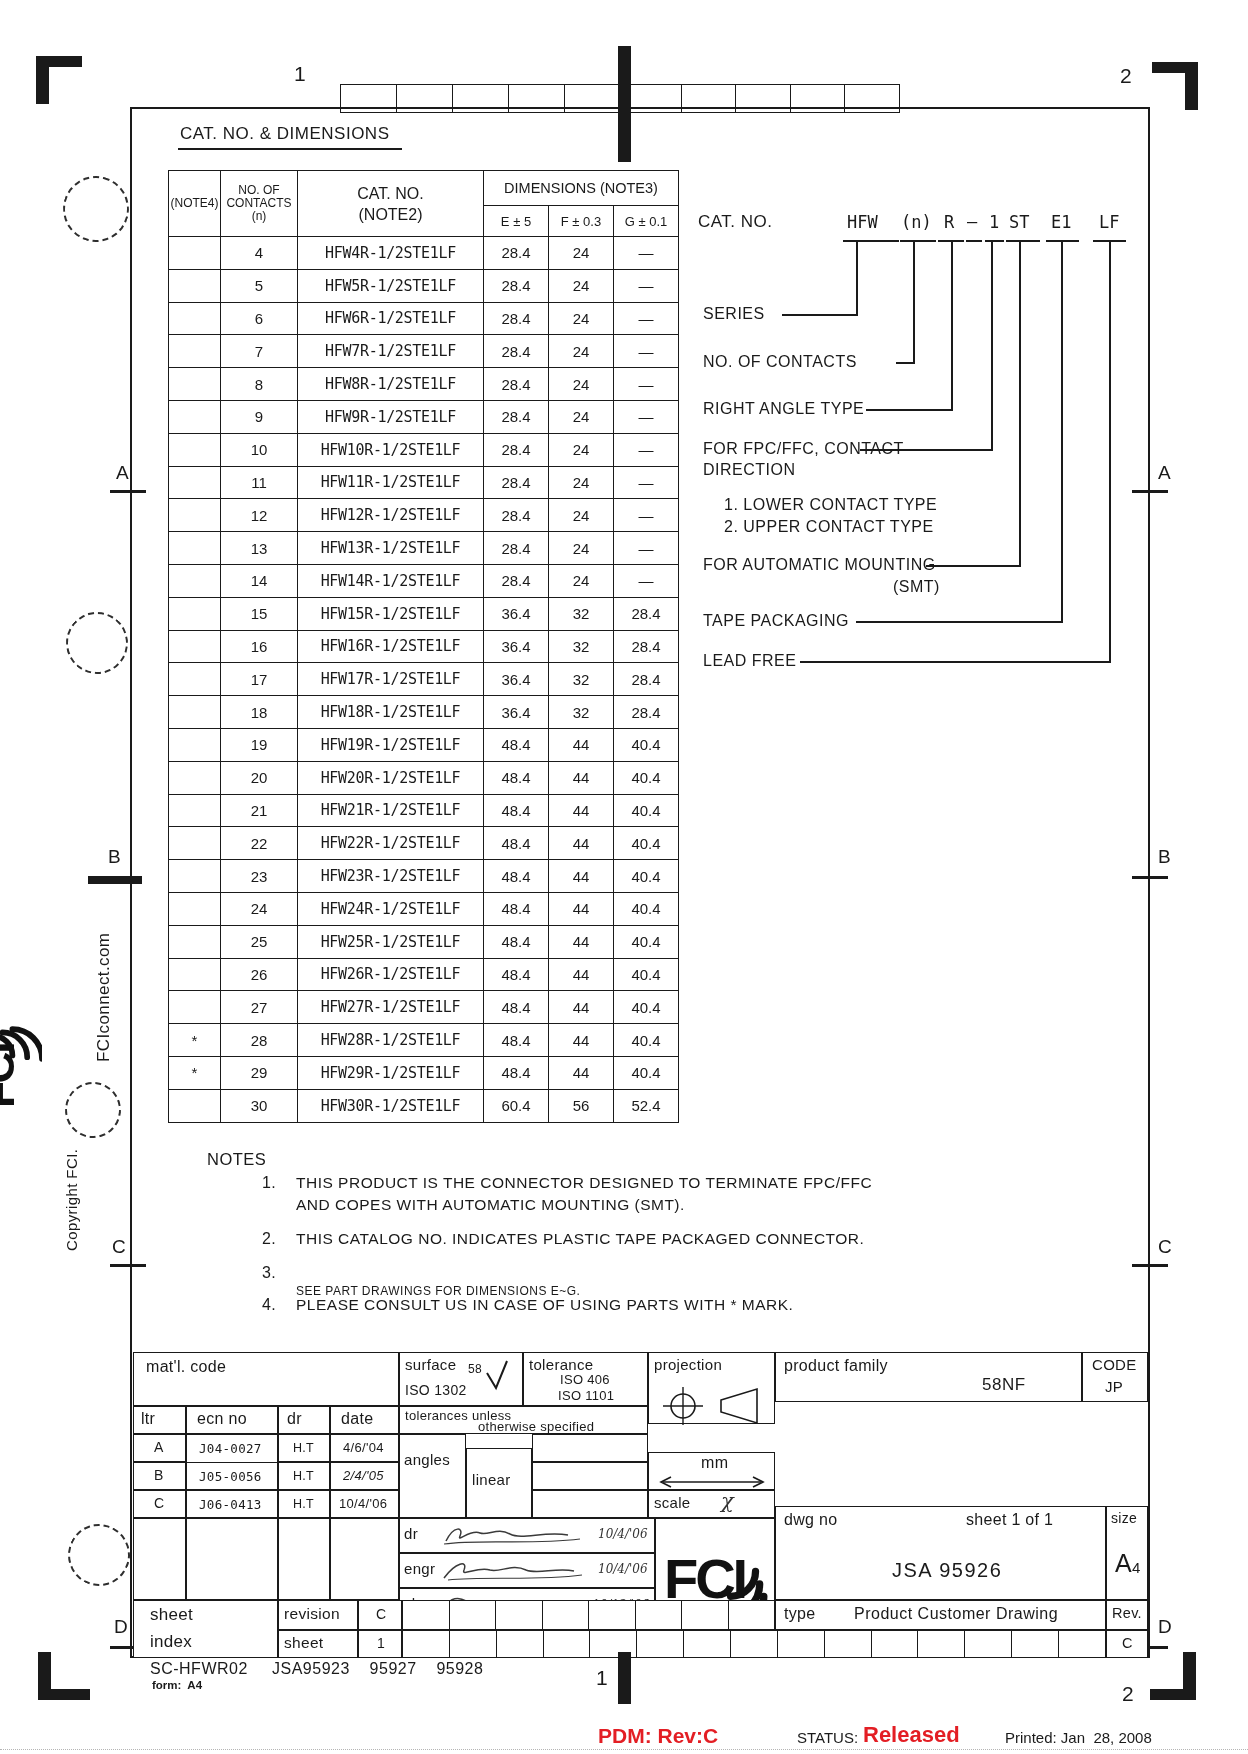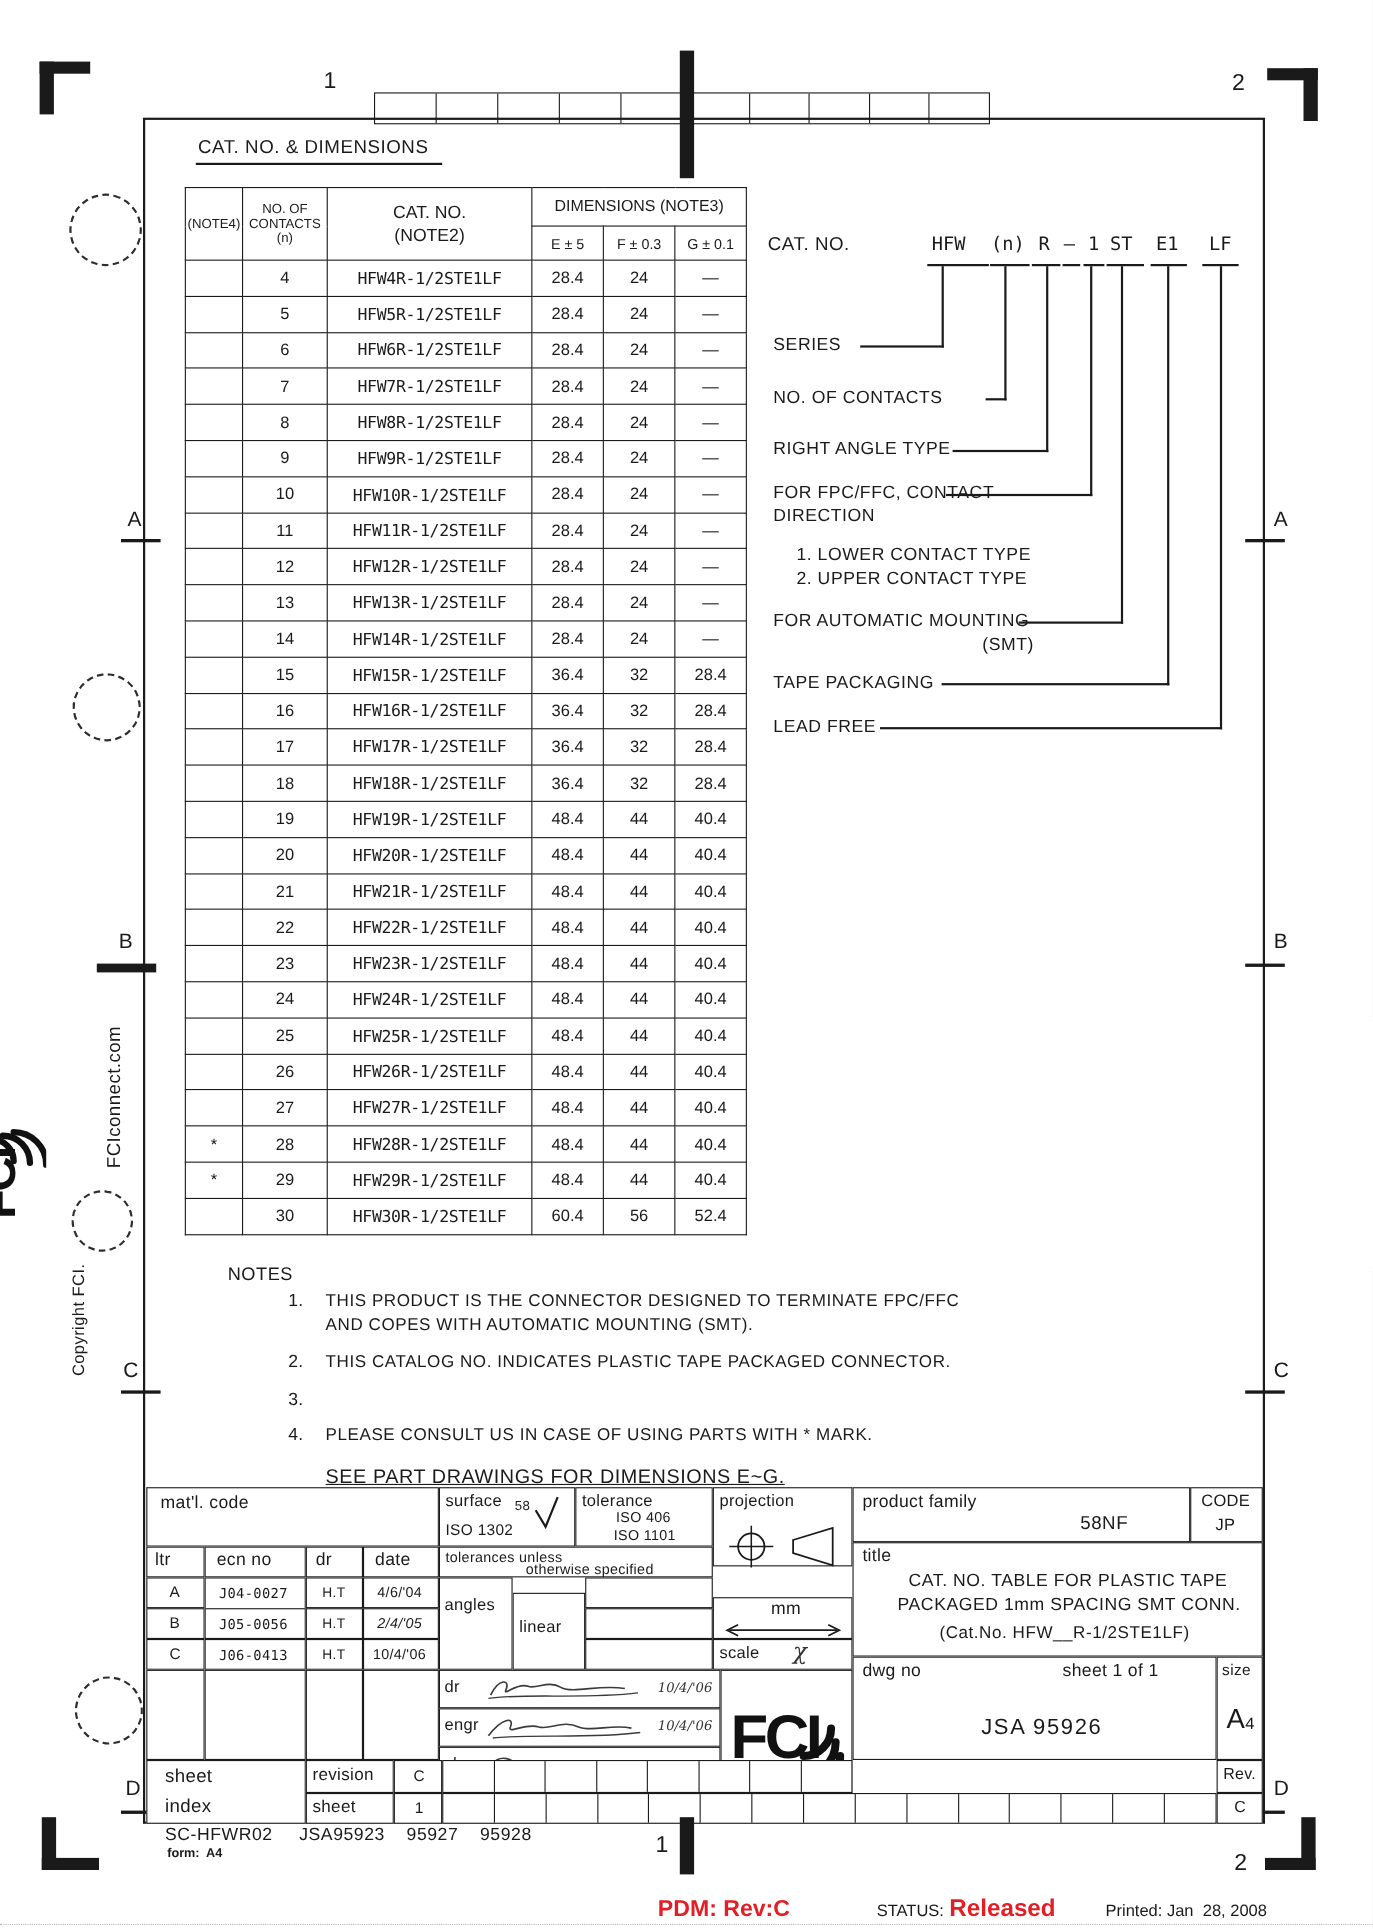--- a/index.html
+++ b/index.html
@@ -407,21 +407,21 @@
   <div class="lbl cad" style="left:703px;top:612px;font-size:16px;">TAPE PACKAGING</div>
   <div class="lbl cad" style="left:703px;top:652px;font-size:16px;">LEAD FREE</div>
 
   <div class="lbl cad" style="left:207px;top:1150px;font-size:16.5px;">NOTES</div>
   <div class="lbl" style="left:262px;top:1174px;font-size:16px;">1.</div>
   <div class="lbl cad" style="left:296px;top:1174px;font-size:15.5px;">THIS PRODUCT IS THE CONNECTOR DESIGNED TO TERMINATE FPC/FFC</div>
   <div class="lbl cad" style="left:296px;top:1196px;font-size:15.5px;">AND COPES WITH AUTOMATIC MOUNTING (SMT).</div>
   <div class="lbl" style="left:262px;top:1230px;font-size:16px;">2.</div>
   <div class="lbl cad" style="left:296px;top:1230px;font-size:15.5px;">THIS CATALOG NO. INDICATES PLASTIC TAPE PACKAGED CONNECTOR.</div>
   <div class="lbl" style="left:262px;top:1264px;font-size:16px;">3.</div>
-  <div class="lbl cad" style="left:296px;top:1332px;font-size:18px;text-decoration:underline;">SEE PART DRAWINGS FOR DIMENSIONS E~G.</div>
+  <div class="lbl cad" style="left:296px;top:1284px;font-size:12px;">SEE PART DRAWINGS FOR DIMENSIONS E~G.</div>
   <div class="lbl" style="left:262px;top:1296px;font-size:16px;">4.</div>
   <div class="lbl cad" style="left:296px;top:1296px;font-size:15.5px;">PLEASE CONSULT US IN CASE OF USING PARTS WITH * MARK.</div>
 
   <div class="cell" style="left:133px;top:1352px;width:266px;height:54px;">
     <span class="lbl" style="left:12px;top:5px;font-size:16px;">mat'l. code</span>
   </div>
   <div class="cell" style="left:399px;top:1352px;width:124px;height:54px;">
     <span class="lbl" style="left:5px;top:3px;">surface</span>
     <span class="lbl" style="left:68px;top:9px;font-size:12px;">58</span>
     <svg width="26" height="32" style="position:absolute;left:84px;top:6px;">
@@ -570,38 +570,36 @@
 
   <div class="cell" style="left:775px;top:1352px;width:307px;height:50px;">
     <span class="lbl" style="left:8px;top:4px;font-size:16px;">product  family</span>
     <span class="lbl cad" style="left:206px;top:22px;font-size:17px;">58NF</span>
   </div>
   <div class="cell" style="left:1082px;top:1352px;width:66px;height:50px;">
     <span class="lbl" style="left:9px;top:3px;font-size:15px;">CODE</span>
     <span class="lbl" style="left:22px;top:25px;font-size:15px;">JP</span>
   </div>
 
-  <div class="cell" style="left:775px;top:1402px;width:373px;height:104px;">
-    <span class="lbl" style="left:8px;top:3px;font-size:16px;">title</span>
-    <span class="lbl cad" style="left:50px;top:26px;font-size:16px;">CAT. NO. TABLE FOR PLASTIC TAPE</span>
-    <span class="lbl cad" style="left:40px;top:48px;font-size:16px;">PACKAGED 1mm SPACING SMT CONN.</span>
-    <span class="lbl cad" style="left:78px;top:73px;font-size:15.5px;">(Cat.No. HFW__R-1/2STE1LF)</span>
-  </div>
 
   <div class="cell" style="left:775px;top:1506px;width:331px;height:94px;">
     <span class="lbl" style="left:8px;top:4px;font-size:16px;">dwg  no</span>
     <span class="lbl" style="left:190px;top:4px;font-size:16px;">sheet 1 of 1</span>
     <span class="lbl cad" style="left:116px;top:52px;font-size:20px;letter-spacing:1.5px;">JSA  95926</span>
   </div>
   <div class="cell" style="left:1106px;top:1506px;width:42px;height:94px;">
     <span class="lbl" style="left:4px;top:3px;font-size:14px;">size</span>
     <span class="lbl" style="left:8px;top:42px;font-size:25px;">A</span>
     <span class="lbl" style="left:25px;top:52px;font-size:15px;">4</span>
   </div>
 
+  <div class="cell" style="left:775px;top:1600px;width:331px;height:30px;">
+    <span class="lbl" style="left:8px;top:4px;font-size:16px;">type</span>
+    <span class="lbl cad" style="left:78px;top:4px;font-size:16px;">Product  Customer  Drawing</span>
+  </div>
   <div class="cell" style="left:775px;top:1630px;width:331px;height:28px;"></div>
   <div class="cell" style="left:1106px;top:1600px;width:42px;height:30px;">
     <span class="lbl" style="left:5px;top:4px;font-size:14.5px;">Rev.</span>
   </div>
   <div class="cell" style="left:1106px;top:1630px;width:42px;height:28px;">
     <span class="lbl" style="left:15px;top:4px;font-size:14.5px;">C</span>
   </div>
 
   <div class="cell" style="left:133px;top:1600px;width:145px;height:58px;">
     <span class="lbl" style="left:16px;top:4px;font-size:17px;">sheet</span>

